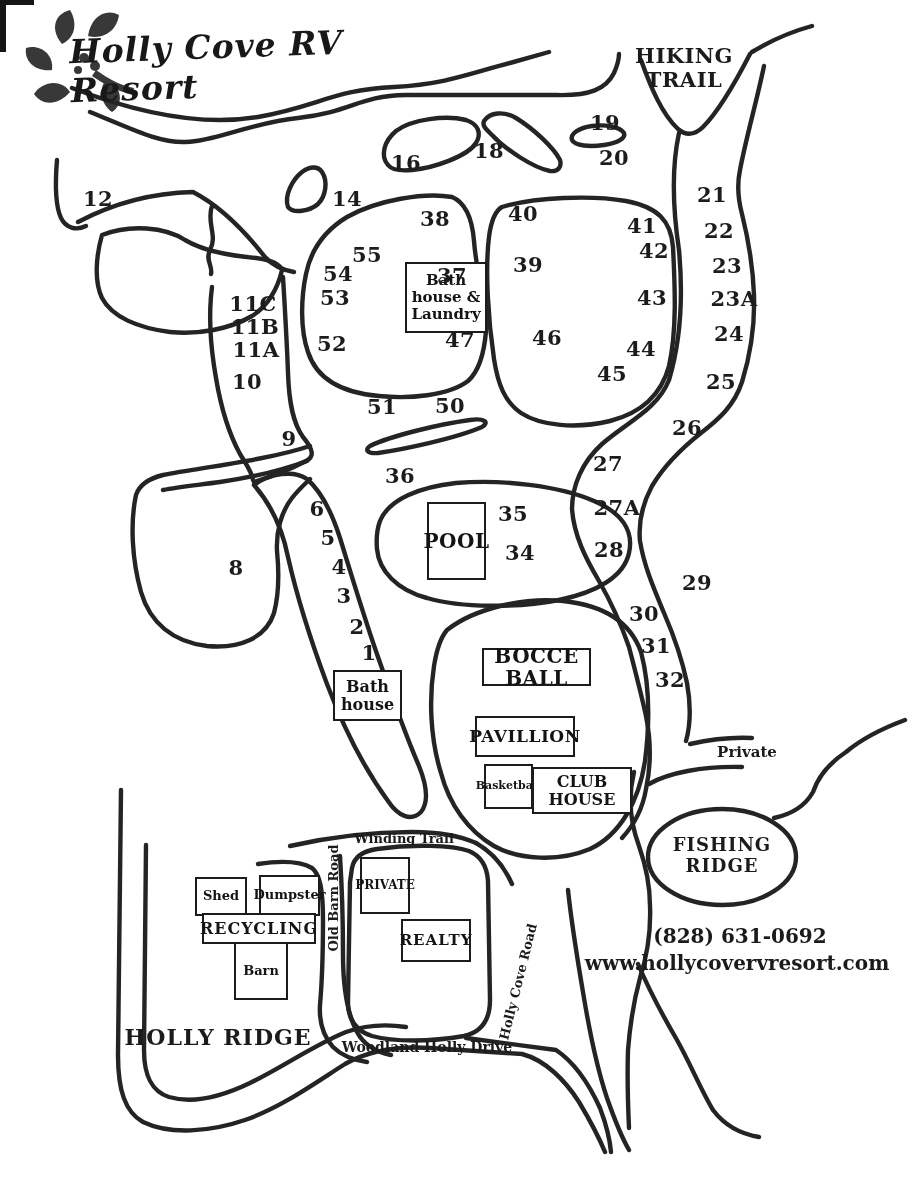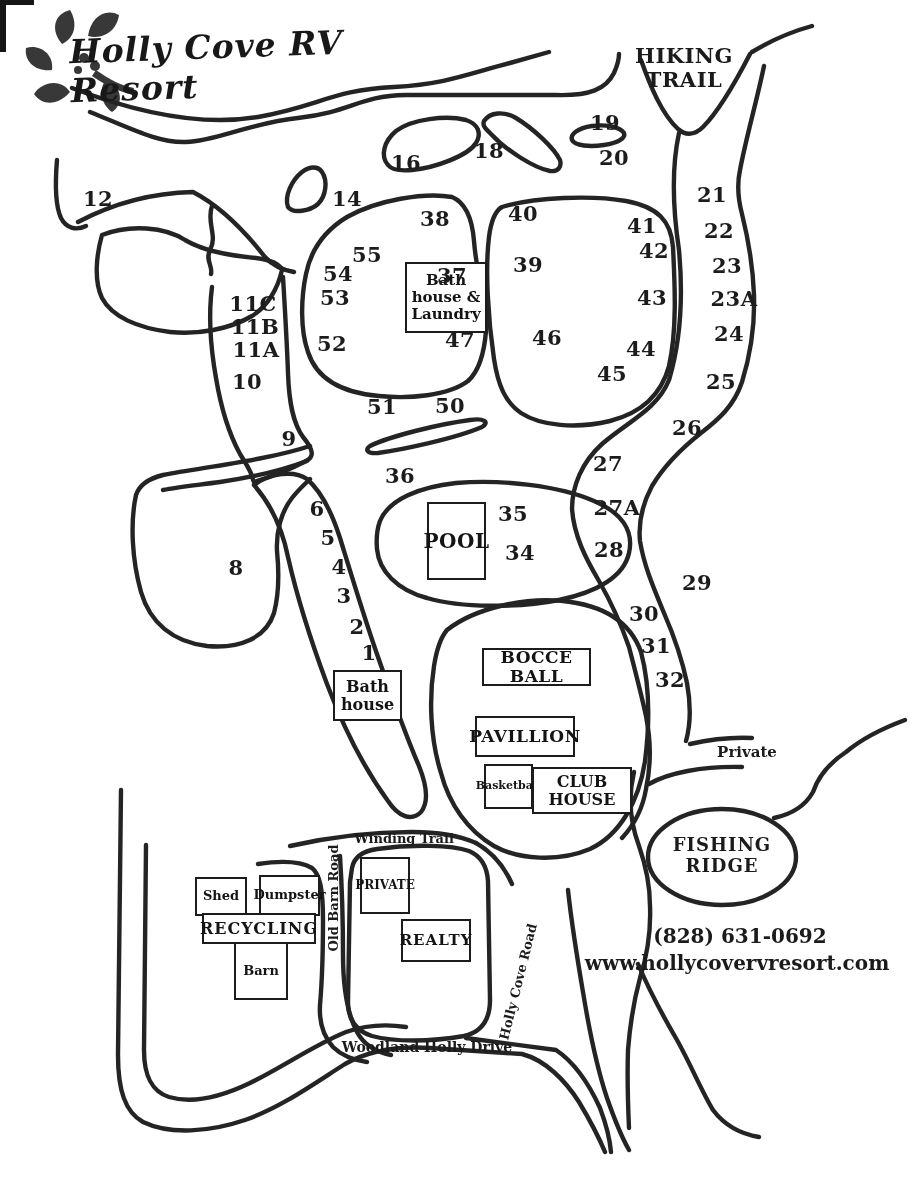--- a/index.html
+++ b/index.html
@@ -84,36 +84,37 @@
     <path d="M352,868 C354,857 363,851 377,849 C412,844 452,845 469,851 C481,856 487,866 488,881 L490,1000 C490,1020 482,1032 464,1036 C430,1042 394,1042 372,1036 C356,1031 348,1019 348,1002 L350,882 Z"></path>
     <path d="M568,890 C572,928 578,963 584,998 C590,1034 597,1068 607,1098 C614,1118 621,1136 629,1150"></path>
 
     <ellipse cx="722" cy="857" rx="74" ry="48"></ellipse>
   </svg>
 
   <div class="title">Holly Cove RV Resort</div>
 
   <div class="lbl" style="left:684px;top:68px;font-size:21px;letter-spacing:0.5px;">HIKING
 TRAIL</div>
+  <div class="lbl" style="left:218px;top:1038px;font-size:22px;letter-spacing:1px;font-weight:600;">HOLLY RIDGE</div>
   <div class="lbl pond-label" style="left:722px;top:856px;font-size:18px;">FISHING
 RIDGE</div>
 
   <div class="lbl" style="left:404px;top:839px;font-size:13px;">Winding Trail</div>
   <div class="lbl rot90" style="left:334px;top:898px;font-size:13px;white-space:nowrap;">Old Barn Road</div>
   <div class="lbl rot76" style="left:519px;top:982px;font-size:13px;white-space:nowrap;">Holly Cove Road</div>
   <div class="lbl" style="left:427px;top:1047px;font-size:14px;white-space:nowrap;">Woodland Holly Drive</div>
   <div class="lbl" style="left:747px;top:753px;font-size:15px;">Private</div>
 
   <div class="box" style="left:405px;top:262px;width:78px;height:67px;font-size:15px;">Bath
 house &amp;
 Laundry</div>
   <div class="box" style="left:427px;top:502px;width:55px;height:74px;font-size:20px;letter-spacing:0.5px;">POOL</div>
   <div class="box" style="left:333px;top:670px;width:65px;height:47px;font-size:16px;">Bath
 house</div>
-  <div class="box" style="left:482px;top:648px;width:105px;height:34px;font-size:17px;letter-spacing:0.5px;">BOCCE BALL</div>
+  <div class="box" style="left:482px;top:648px;width:105px;height:34px;font-size:20px;letter-spacing:0.5px;">BOCCE BALL</div>
   <div class="box" style="left:475px;top:716px;width:96px;height:37px;font-size:17px;letter-spacing:0.5px;">PAVILLION</div>
   <div class="box" style="left:484px;top:764px;width:45px;height:41px;font-size:11px;">Basketball</div>
   <div class="box" style="left:532px;top:767px;width:96px;height:43px;font-size:16px;">CLUB
 HOUSE</div>
   <div class="box" style="left:195px;top:877px;width:48px;height:35px;font-size:13px;">Shed</div>
   <div class="box" style="left:259px;top:875px;width:57px;height:37px;font-size:13px;">Dumpster</div>
   <div class="box" style="left:202px;top:913px;width:110px;height:27px;font-size:16px;letter-spacing:1px;">RECYCLING</div>
   <div class="box" style="left:234px;top:942px;width:50px;height:54px;font-size:13px;">Barn</div>
   <div class="box" style="left:360px;top:857px;width:46px;height:53px;font-size:12px;">PRIVATE</div>
   <div class="box" style="left:401px;top:919px;width:66px;height:39px;font-size:15px;letter-spacing:1px;">REALTY</div>

